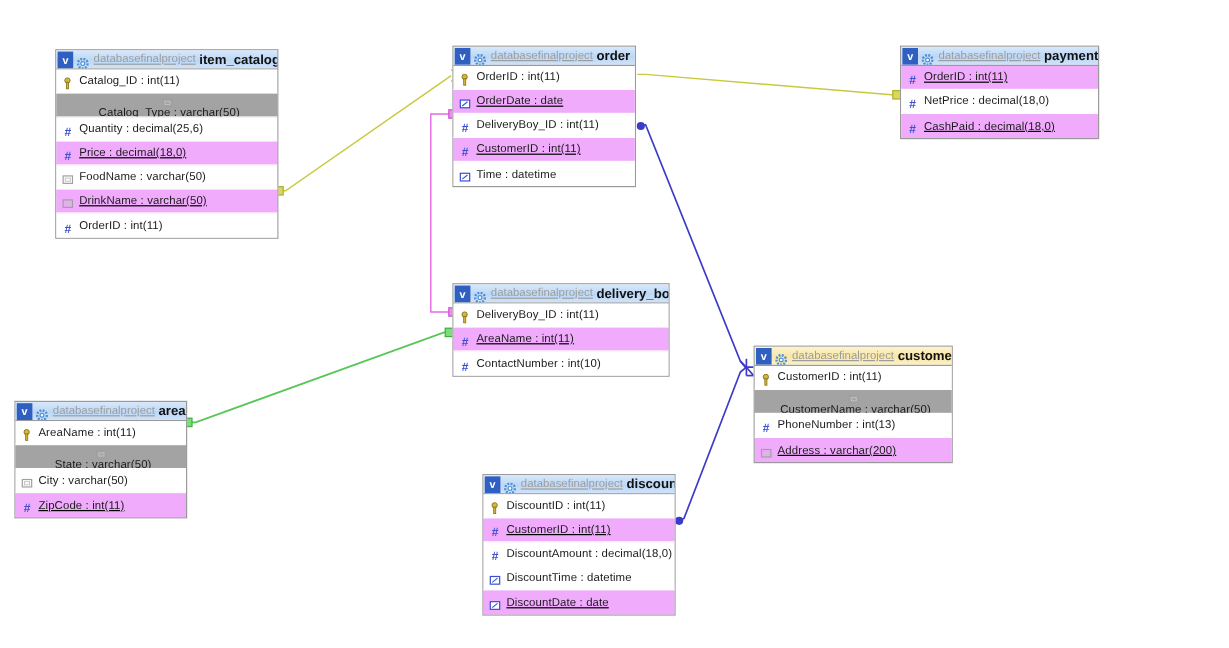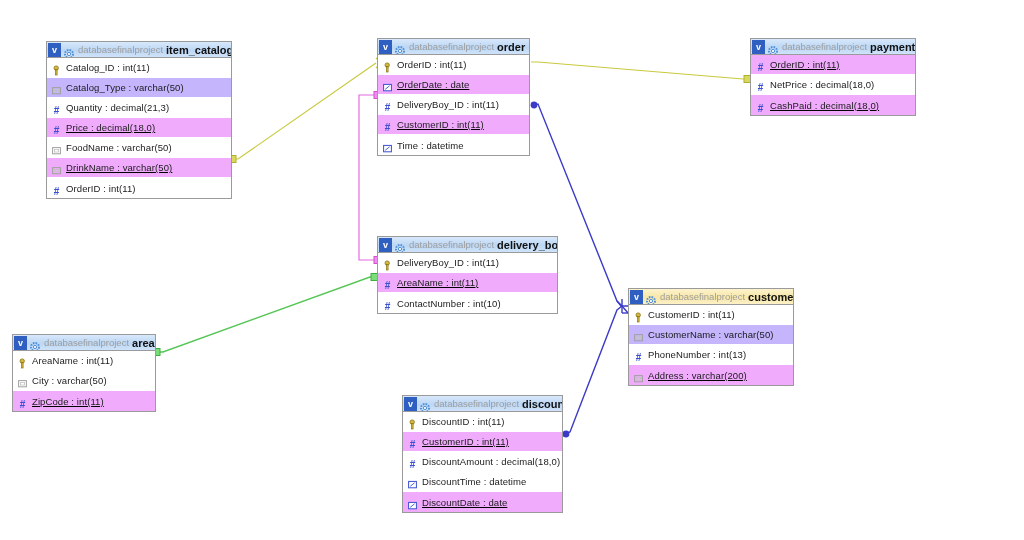--- a/index.html
+++ b/index.html
@@ -61,20 +61,21 @@
     width: 10px;
     height: 10px;
     flex: 0 0 auto;
     margin-right: 4px;
   }
   .schema-name {
     font-size: 9.5px;
     color: #9d9d9d;
     white-space: nowrap;
     flex: 0 0 auto;
+    text-decoration: underline;
   }
   .table-name {
     font-size: 11px;
     color: #111111;
     font-weight: bold;
     white-space: nowrap;
     margin-left: 3px;
     flex: 0 0 auto;
   }
   .col-row {
@@ -83,21 +84,21 @@
     height: 20px;
     box-sizing: border-box;
     border-bottom: 1px solid #ffffff;
     padding-left: 4px;
     overflow: hidden;
     text-align: right;
   }
   .col-row:last-child { border-bottom: none; }
   .row-white { background: #ffffff; }
   .row-grey  { background: #f0abfc; text-decoration: underline; }
-  .row-pink  { background: #c4b5fd; }
+  .row-pink  { background: #a3a3a3; flex-direction: column; }
   .col-icon {
     width: 11px;
     height: 11px;
     flex: 0 0 auto;
     margin-right: 4px;
     position: relative;
   }
   .col-text {
     font-size: 9.5px;
     color: #1a1a1a;
@@ -174,21 +175,21 @@
           <span class="col-icon"><svg width="11" height="11" viewBox="0 0 11 11">
               <rect x="1.6" y="2.6" width="7.8" height="6.2" fill="none" stroke="#a0a0a0" stroke-width="1"></rect>
               <rect x="3.4" y="4.4" width="4.2" height="2.6" fill="none" stroke="#c2c2c2" stroke-width="0.8"></rect>
             </svg></span>
           <span class="col-text">Catalog_Type : varchar(50)</span>
         </div>
         <div class="col-row row-white">
           <span class="col-icon"><svg width="11" height="11" viewBox="0 0 11 11">
               <text x="5.5" y="9" text-anchor="middle" font-size="10" font-weight="bold" font-family="&quot;Liberation Sans&quot;, sans-serif" fill="#3b4fd0">#</text>
             </svg></span>
-          <span class="col-text">Quantity : decimal(21,3)</span>
+          <span class="col-text">Quantity : decimal(25,6)</span>
         </div>
         <div class="col-row row-grey">
           <span class="col-icon"><svg width="11" height="11" viewBox="0 0 11 11">
               <text x="5.5" y="9" text-anchor="middle" font-size="10" font-weight="bold" font-family="&quot;Liberation Sans&quot;, sans-serif" fill="#3b4fd0">#</text>
             </svg></span>
           <span class="col-text">Price : decimal(18,0)</span>
         </div>
         <div class="col-row row-white">
           <span class="col-icon"><svg width="11" height="11" viewBox="0 0 11 11">
               <rect x="1.6" y="2.6" width="7.8" height="6.2" fill="none" stroke="#a0a0a0" stroke-width="1"></rect>
@@ -361,20 +362,27 @@
           <span class="schema-name">databasefinalproject</span>
           <span class="table-name">area</span>
         </div>
         <div class="col-row row-white">
           <span class="col-icon"><svg width="11" height="11" viewBox="0 0 11 11">
               <circle cx="5.2" cy="3.1" r="2.2" fill="#d6b93c" stroke="#8a7415" stroke-width="0.8"></circle>
               <rect x="4.4" y="4.6" width="1.7" height="5.4" fill="#d6b93c" stroke="#8a7415" stroke-width="0.7"></rect>
             </svg></span>
           <span class="col-text">AreaName : int(11)</span>
         </div>
+        <div class="col-row row-pink">
+          <span class="col-icon"><svg width="11" height="11" viewBox="0 0 11 11">
+              <rect x="1.6" y="2.6" width="7.8" height="6.2" fill="none" stroke="#a0a0a0" stroke-width="1"></rect>
+              <rect x="3.4" y="4.4" width="4.2" height="2.6" fill="none" stroke="#c2c2c2" stroke-width="0.8"></rect>
+            </svg></span>
+          <span class="col-text">State : varchar(50)</span>
+        </div>
         <div class="col-row row-white">
           <span class="col-icon"><svg width="11" height="11" viewBox="0 0 11 11">
               <rect x="1.6" y="2.6" width="7.8" height="6.2" fill="none" stroke="#a0a0a0" stroke-width="1"></rect>
               <rect x="3.4" y="4.4" width="4.2" height="2.6" fill="none" stroke="#c2c2c2" stroke-width="0.8"></rect>
             </svg></span>
           <span class="col-text">City : varchar(50)</span>
         </div>
         <div class="col-row row-grey">
           <span class="col-icon"><svg width="11" height="11" viewBox="0 0 11 11">
               <text x="5.5" y="9" text-anchor="middle" font-size="10" font-weight="bold" font-family="&quot;Liberation Sans&quot;, sans-serif" fill="#3b4fd0">#</text>

